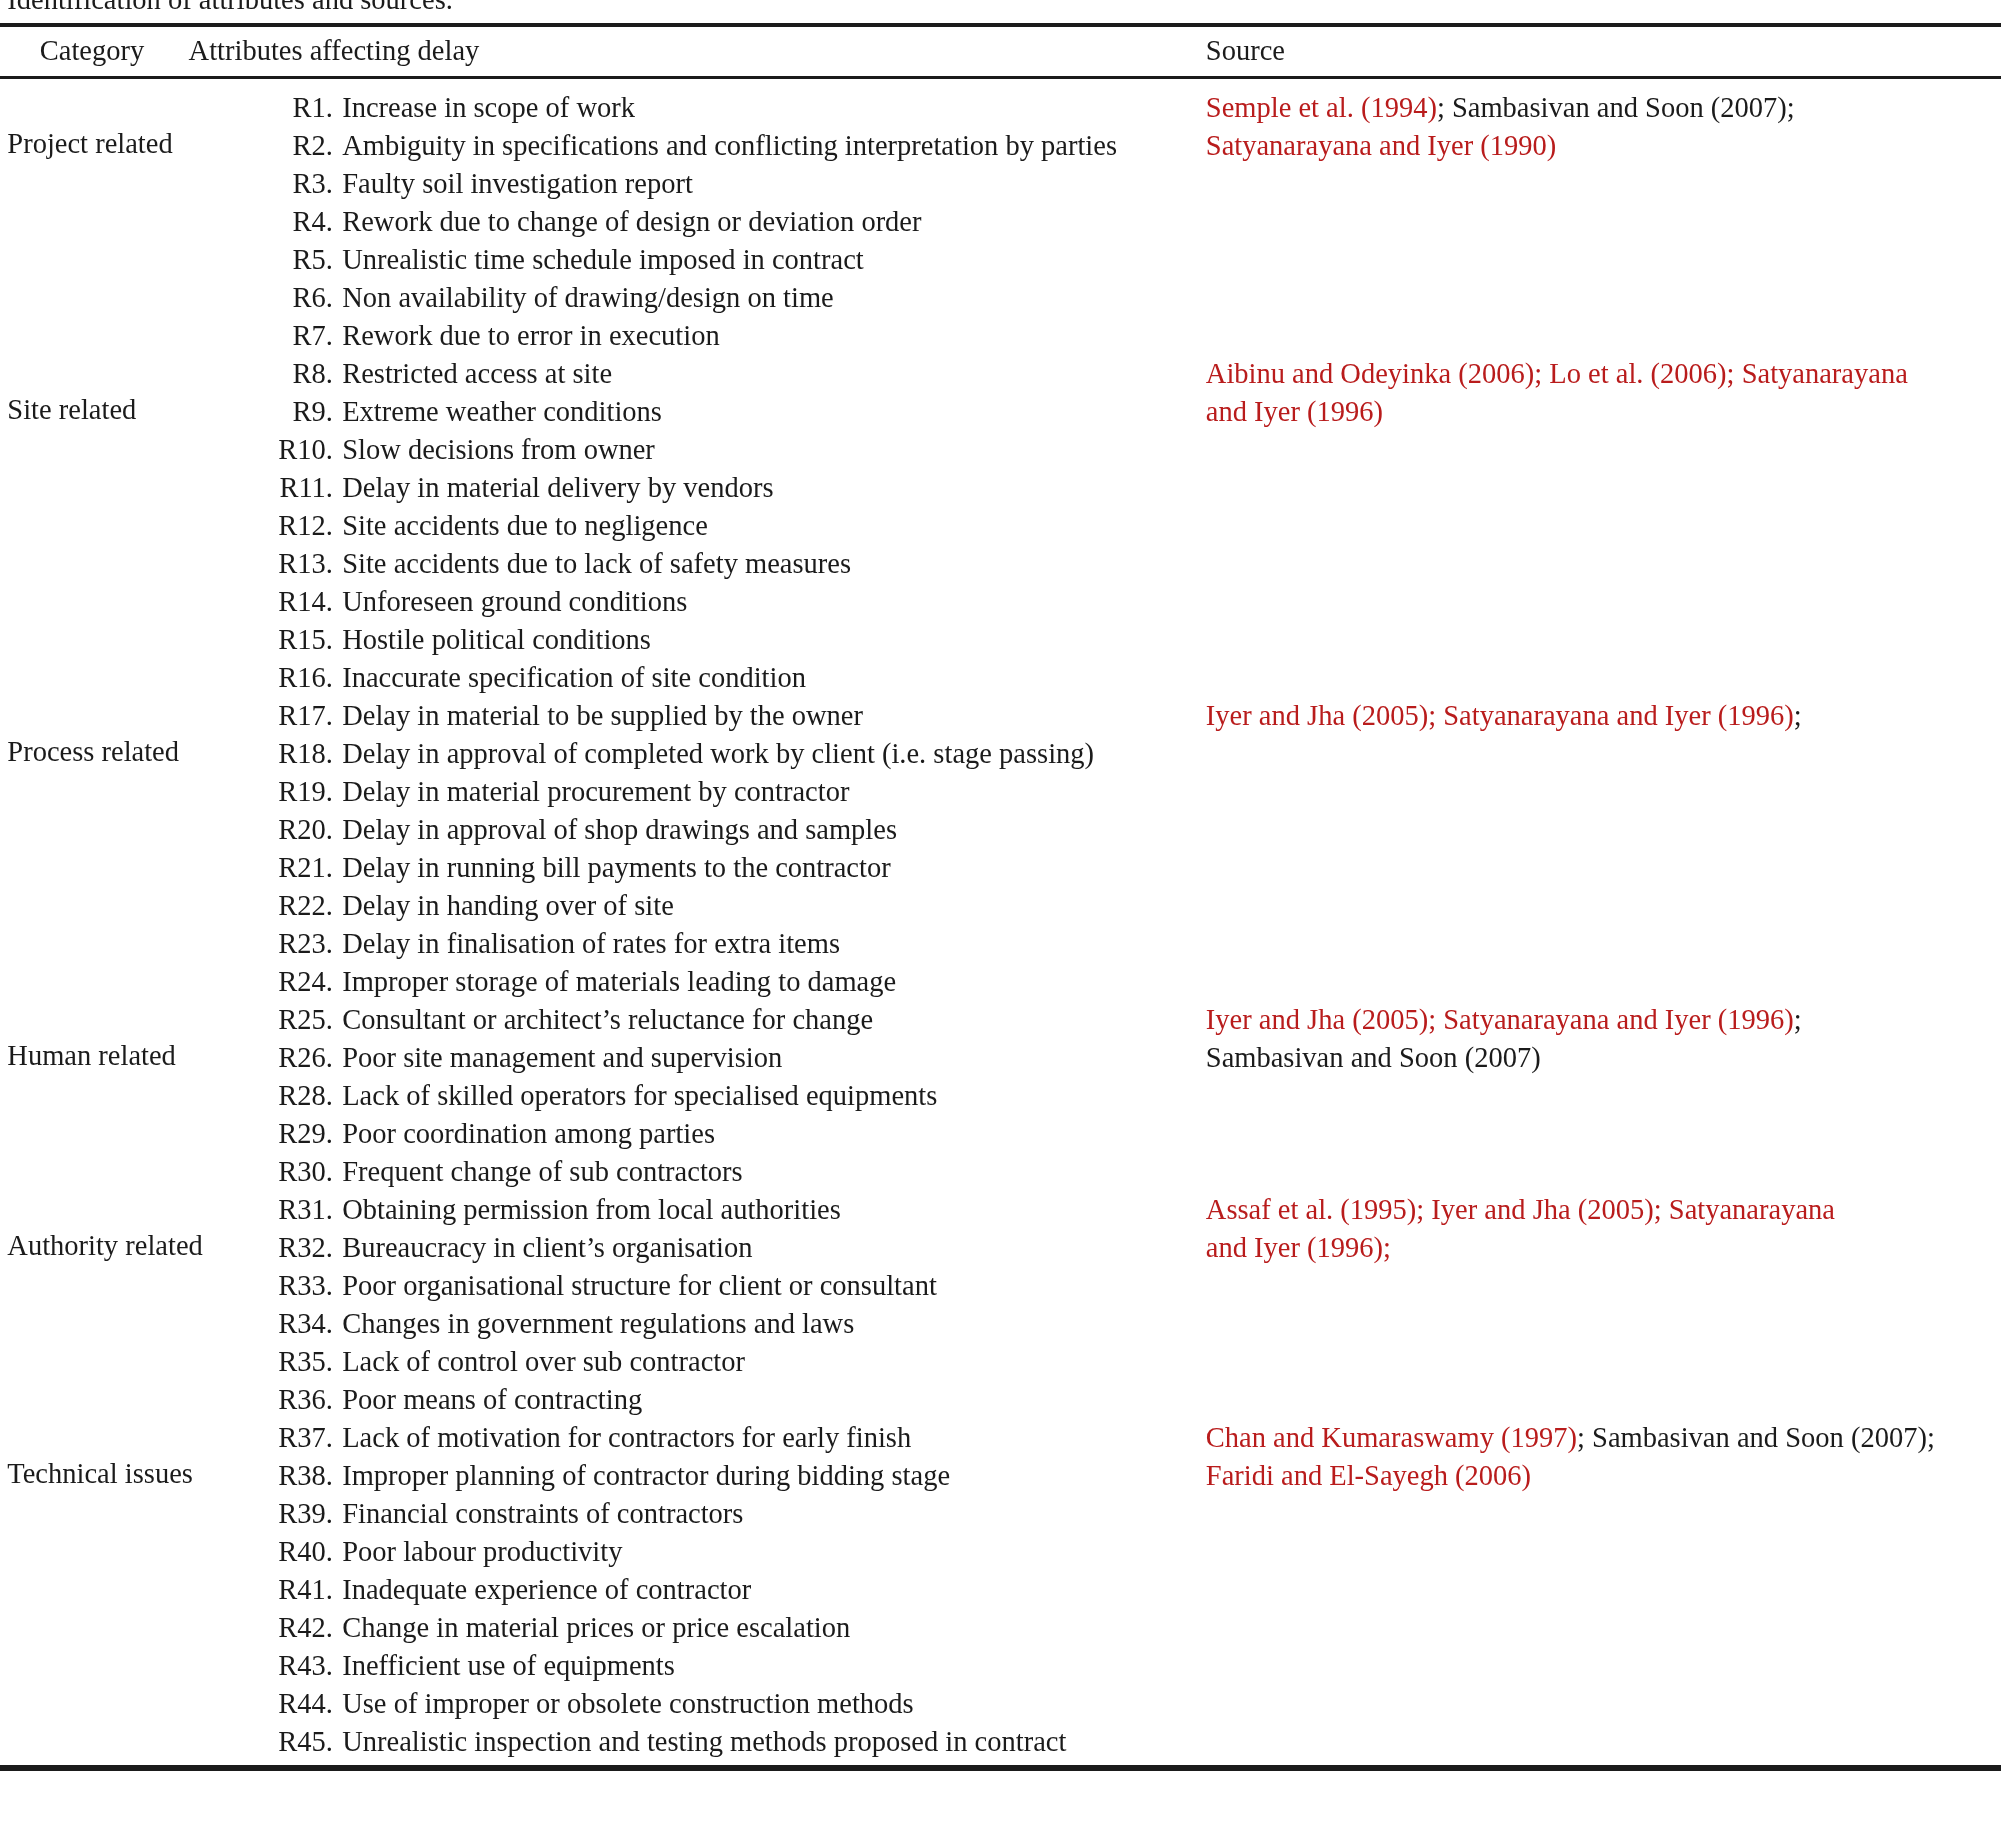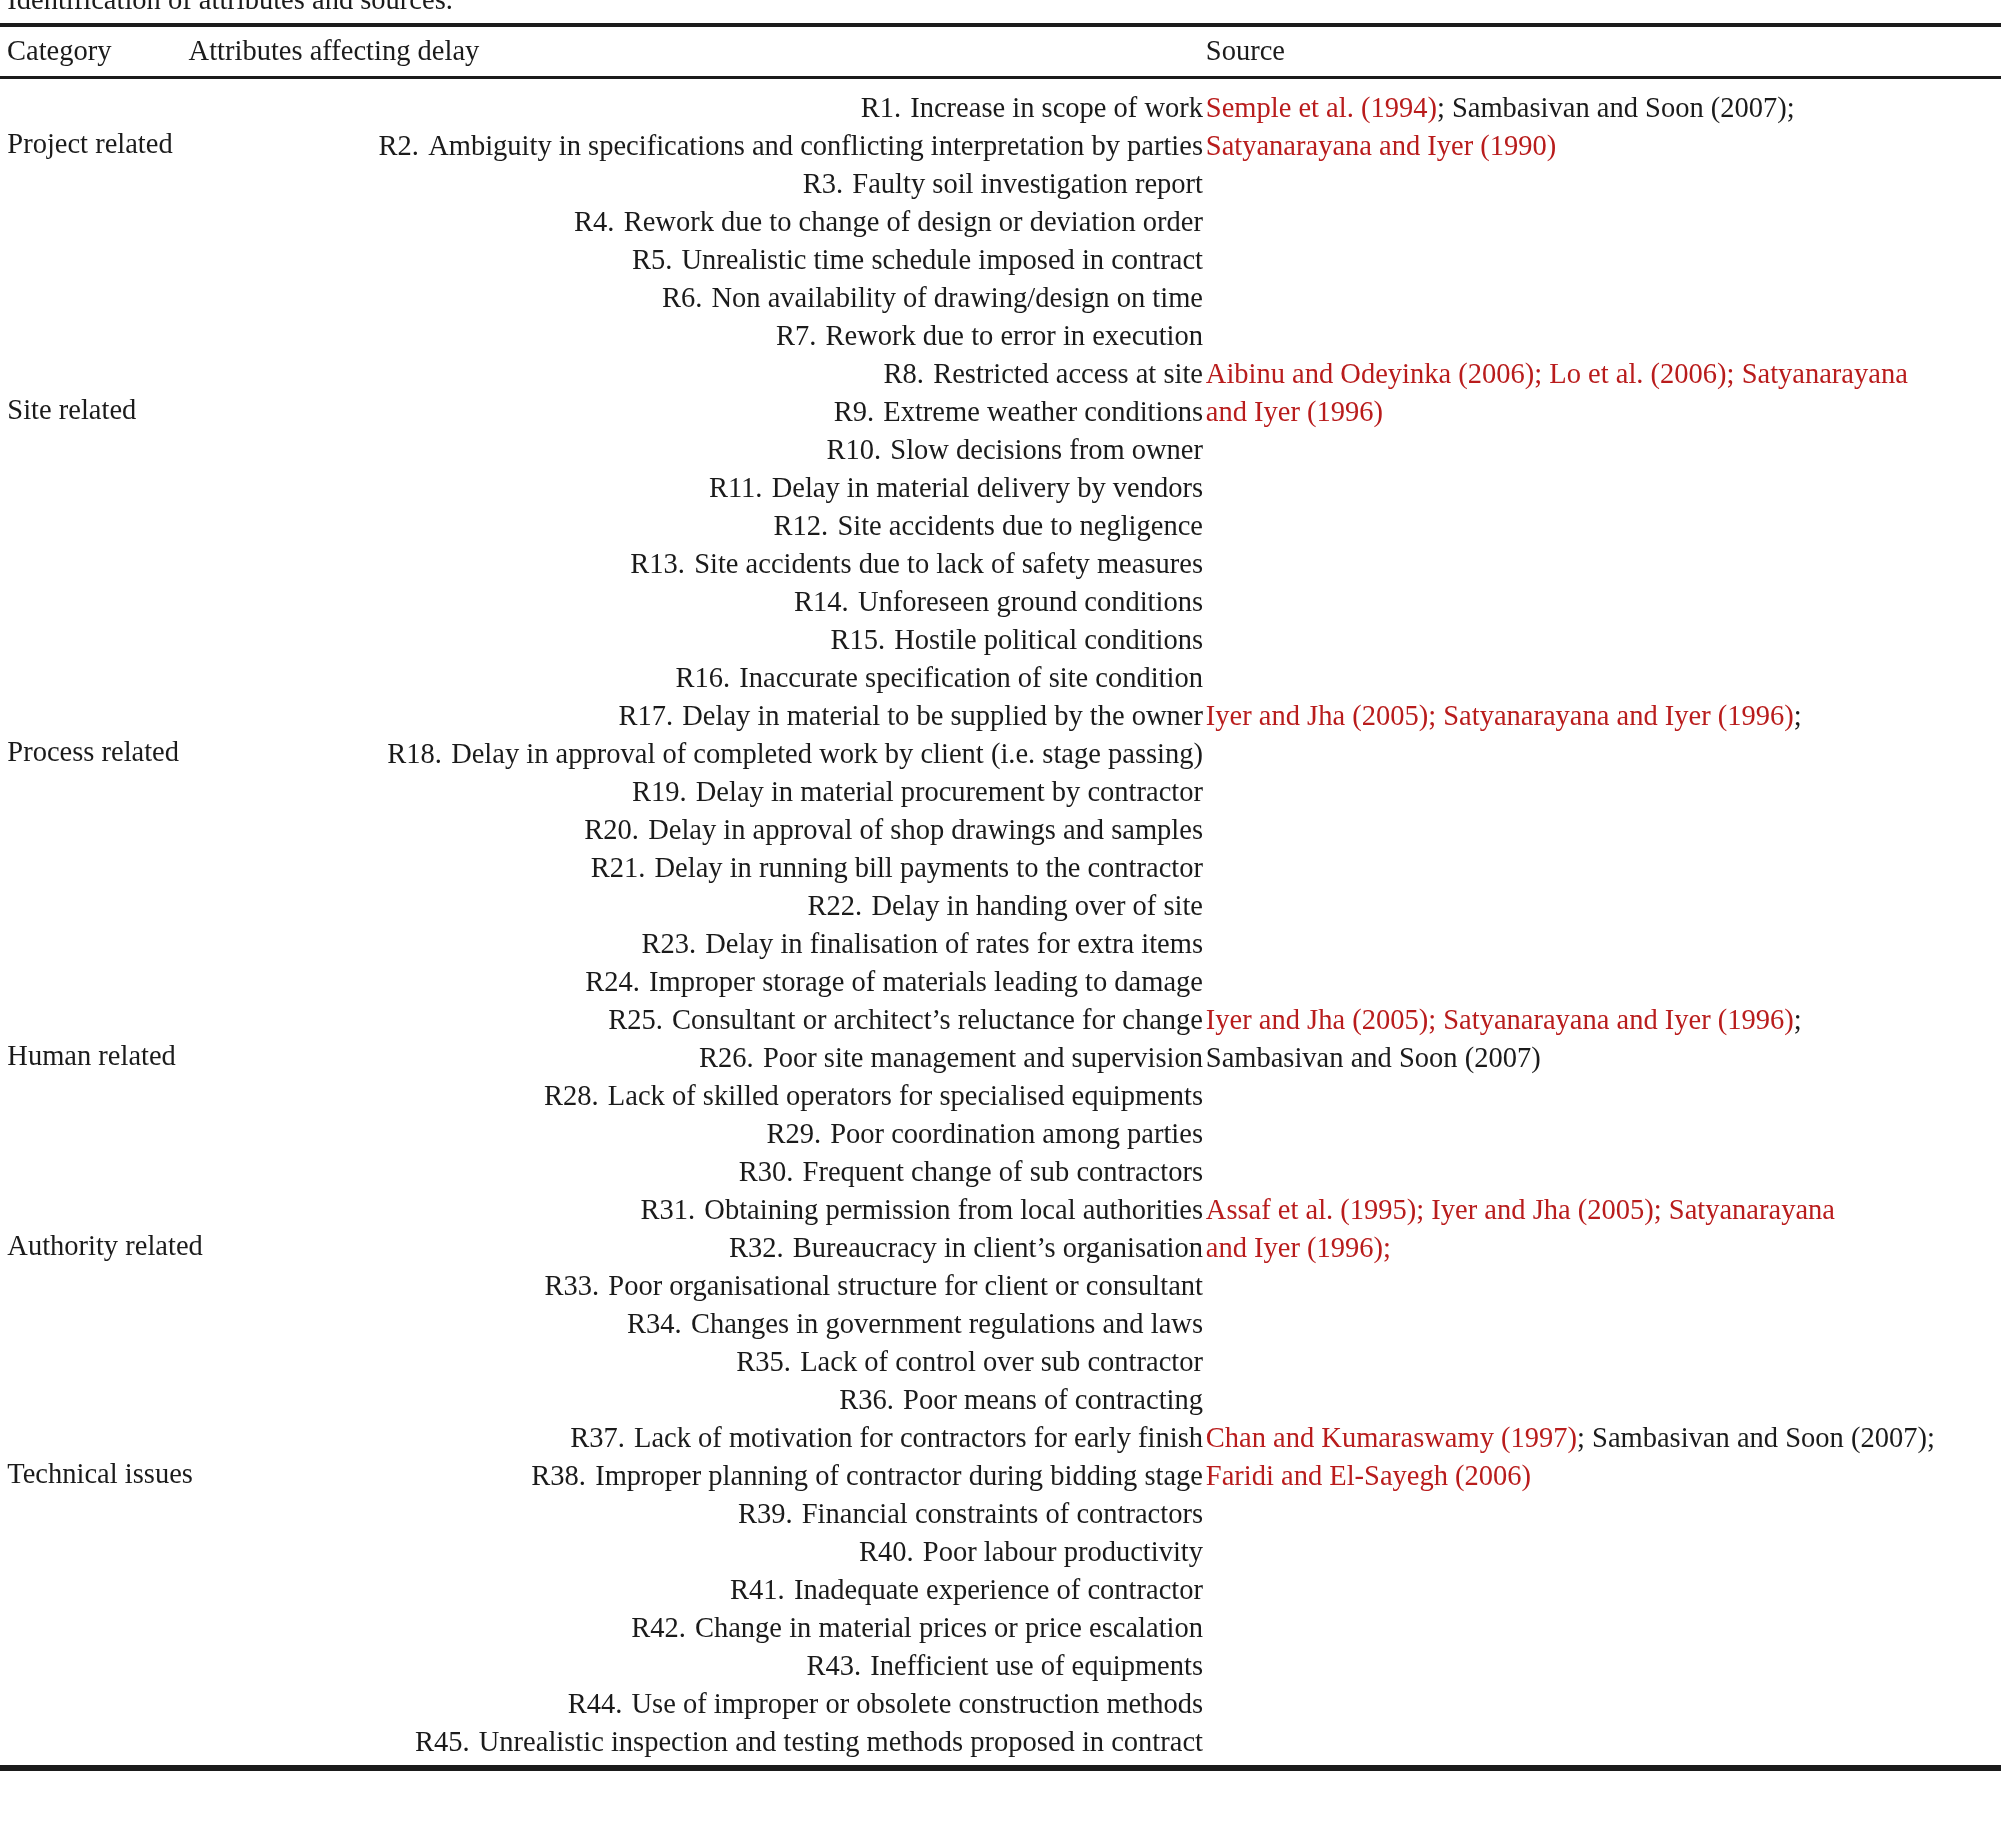--- a/index.html
+++ b/index.html
@@ -40,38 +40,37 @@
     background: #1b1b1b;
   }
   .grid3 {
     display: grid;
     grid-template-columns: 184px 1019px 1fr;
   }
   .header-row {
     height: 49px;
     align-items: center;
   }
-  .hdr-cat   { padding-left: 7px; }
+  .hdr-cat   { padding-left: 0; text-align: center; }
   .hdr-attr  { padding-left: 4.6px; }
   .hdr-src   { padding-left: 2.8px; }
   .table-body {
     padding-top: 9.2px;
   }
   .cat-name {
     padding-left: 7.3px;
     line-height: 38px;
     white-space: nowrap;
     margin-top: 36px;
   }
   .item {
     display: flex;
     height: 38px;
     line-height: 38px;
     white-space: nowrap;
-    justify-content: flex-end;
   }
   .item-num {
     width: 149px;
     flex: none;
     text-align: right;
   }
   .item-txt {
     padding-left: 9.2px;
   }
   .source-cell {

